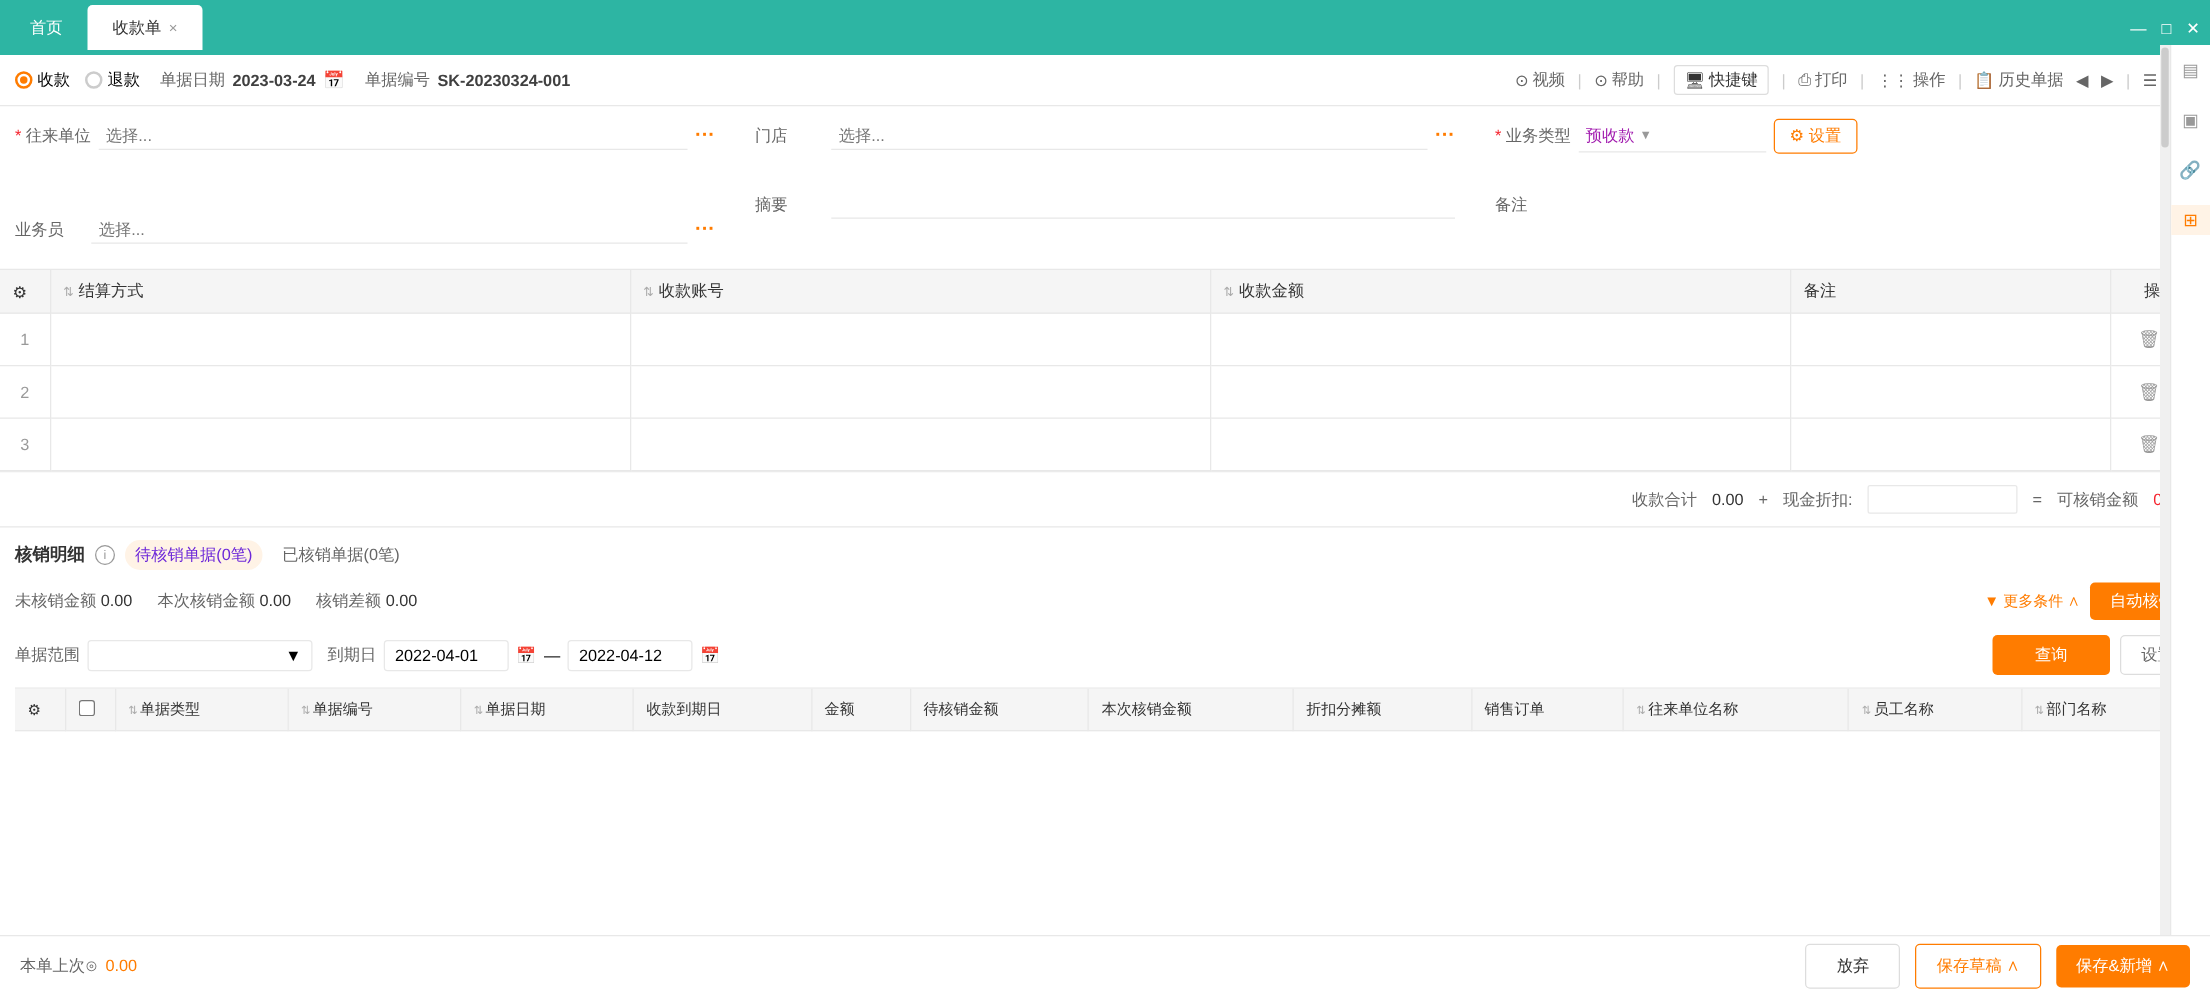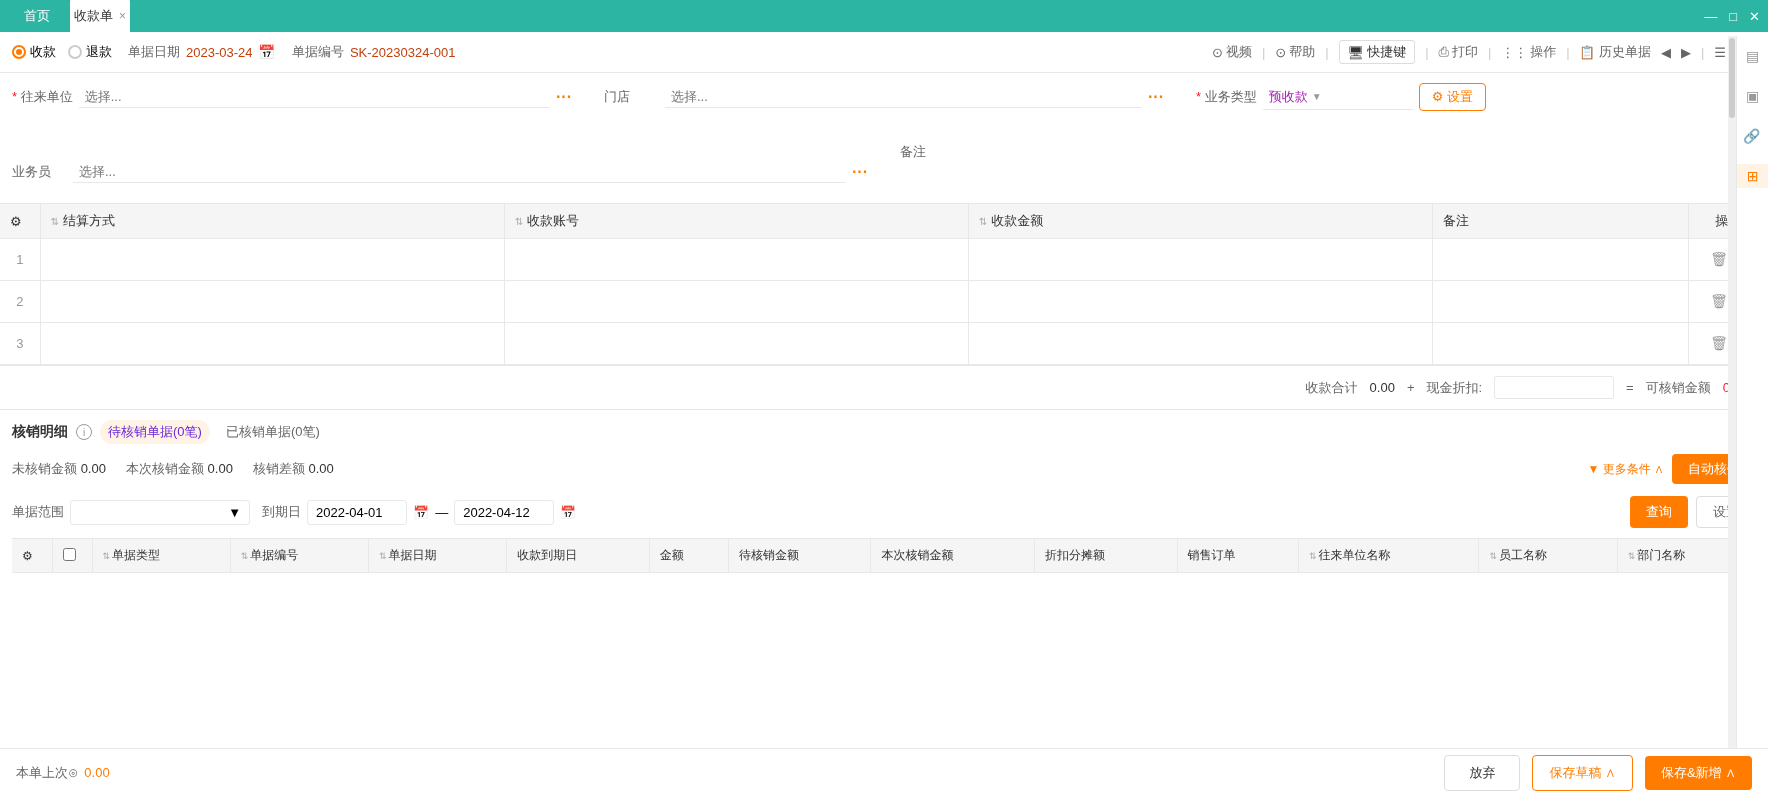--- a/index.html
+++ b/index.html
@@ -3,36 +3,36 @@
   <meta charset="utf-8">
   <style>
     * { box-sizing: border-box; margin: 0; padding: 0; font-family: 'Microsoft YaHei', Arial, sans-serif; font-size: 13px; }
     body { background: #f0f2f5; overflow: hidden; width: 1768px; height: 796px; }
 
     
     .tab-bar {
       display: flex;
       align-items: center;
       background: #2db5a3;
-      height: 32px;
+      height: 44px;
       padding: 0 8px;
     }
     .tab-home {
       color: #fff;
       padding: 0 16px;
       height: 36px;
       display: flex;
       align-items: center;
       cursor: pointer;
       font-size: 13px;
     }
     .tab-active {
       background: #fff;
       color: #333;
-      padding: 0 4px;
+      padding: 0 20px;
       height: 36px;
       display: flex;
       align-items: center;
       cursor: pointer;
       font-size: 13px;
       border-radius: 4px 4px 0 0;
       margin-left: 4px;
     }
     .tab-close {
       margin-left: 6px;
@@ -93,21 +93,21 @@
       width: 6px; height: 6px;
       background: #ff7c00;
       border-radius: 50%;
     }
     .toolbar-field {
       display: flex;
       align-items: center;
       gap: 6px;
     }
     .toolbar-label { color: #666; }
-    .toolbar-value { color: #c2410c; font-weight: 400; }
+    .toolbar-value { color: #404040; font-weight: 700; }
     .toolbar-icon { color: #ff7c00; cursor: pointer; font-size: 14px; }
     .toolbar-spacer { flex: 1; }
     .toolbar-actions {
       display: flex;
       align-items: center;
       gap: 10px;
       color: #666;
     }
     .toolbar-actions span {
       cursor: pointer;
@@ -361,21 +361,21 @@
       color: #fff;
       border: none;
       padding: 6px 16px;
       border-radius: 4px;
       cursor: pointer;
     }
     .query-btn {
       background: #ff7c00;
       color: #fff;
       border: none;
-      padding: 6px 16px;
+      padding: 6px 34px;
       border-radius: 4px;
       cursor: pointer;
     }
     .settings-btn2 {
       background: #fff;
       border: 1px solid #ddd;
       color: #666;
       padding: 6px 16px;
       border-radius: 4px;
       cursor: pointer;
@@ -634,20 +634,24 @@
     </div>
 
     <div class="form-row">
 
       <div class="form-field" style="flex:2;margin-top:40px;">
         <span class="form-field-label">业务员</span>
         <input class="form-input" placeholder="选择..." style="">
         <span class="more-icon">···</span>
       </div>
 
+      <div class="form-field" style="flex:2; margin-left:20px;">
+        <span class="form-field-label">摘要</span>
+        <input class="form-input" style="min-width: 300px;">
+      </div>
 
       <div class="form-field" style="flex:2; margin-left:20px;">
         <span class="form-field-label">备注</span>
       </div>
     </div>
   </div>
 
   <div class="table-area">
     <table class="data-table">
       <thead>

